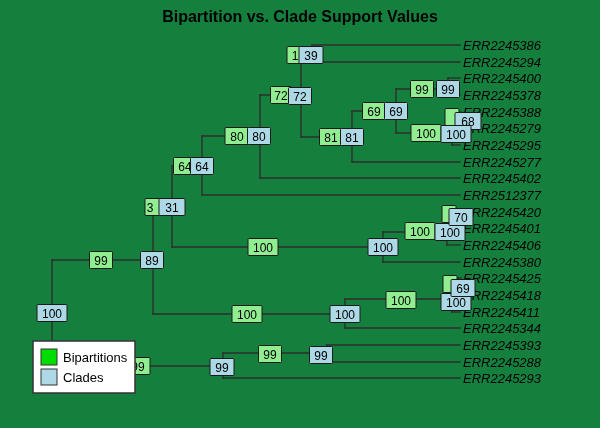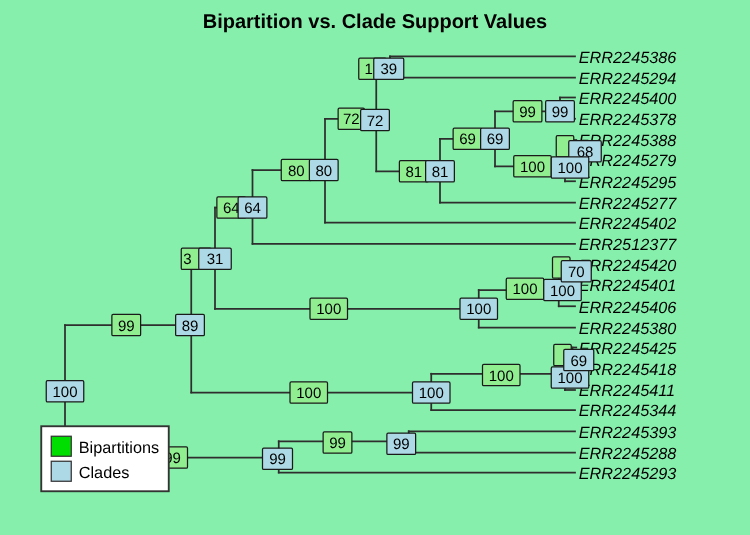--- a/index.html
+++ b/index.html
@@ -1,17 +1,17 @@
 <!DOCTYPE html>
 <html><head>
 <meta charset="utf-8">
 <style>
   html,body{margin:0;padding:0;background:#ffffff;}
   .stage{
-    width:600px;height:428px;background:#86efac;position:relative;overflow:hidden;
+    width:600px;height:428px;background:#15803d;position:relative;overflow:hidden;
     font-family:"Liberation Sans", sans-serif;
   }
   svg{display:block;}
   .title-text{font-family:"Liberation Sans",sans-serif;font-weight:bold;font-size:16px;fill:#000;text-anchor:middle;}
   .tip{font-family:"Liberation Sans",sans-serif;font-style:italic;font-size:13px;fill:#000;}
   .val{font-family:"Liberation Sans",sans-serif;font-size:12px;fill:#000;text-anchor:middle;}
   .leg{font-family:"Liberation Sans",sans-serif;font-size:13px;fill:#000;}
 </style>
 </head>
 <body>

